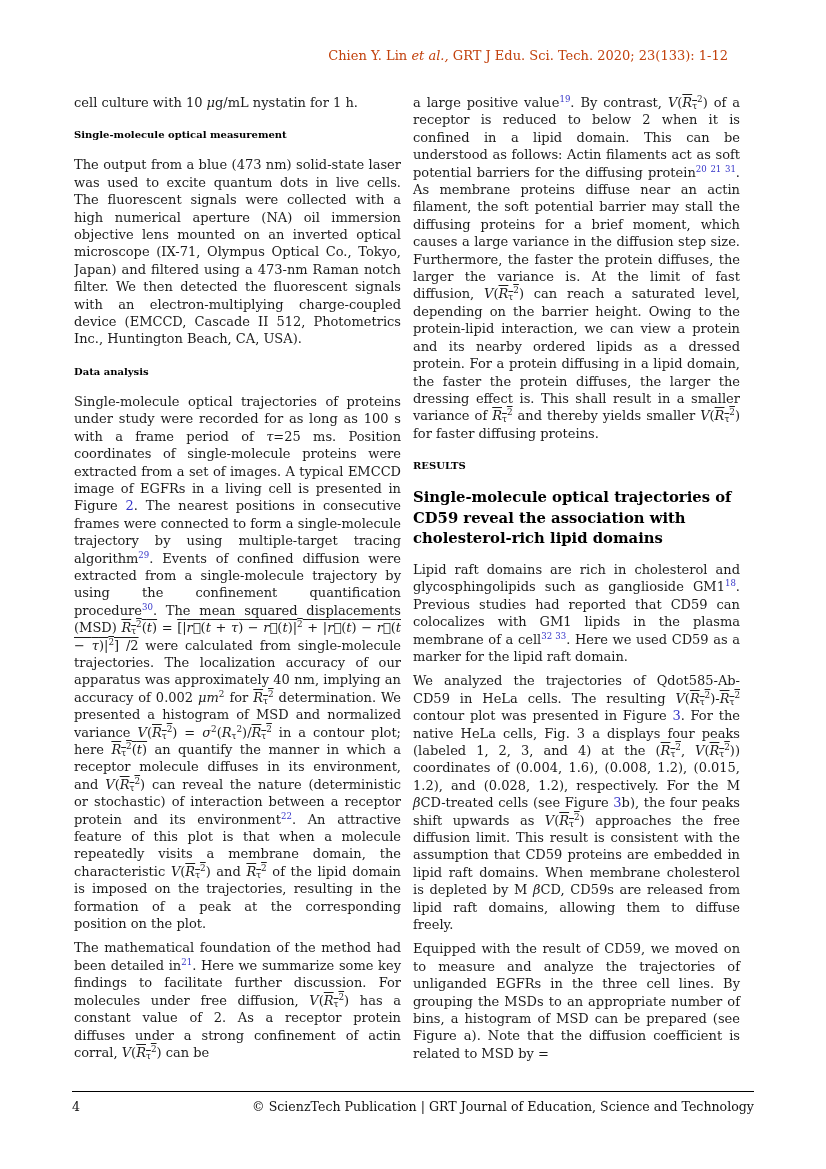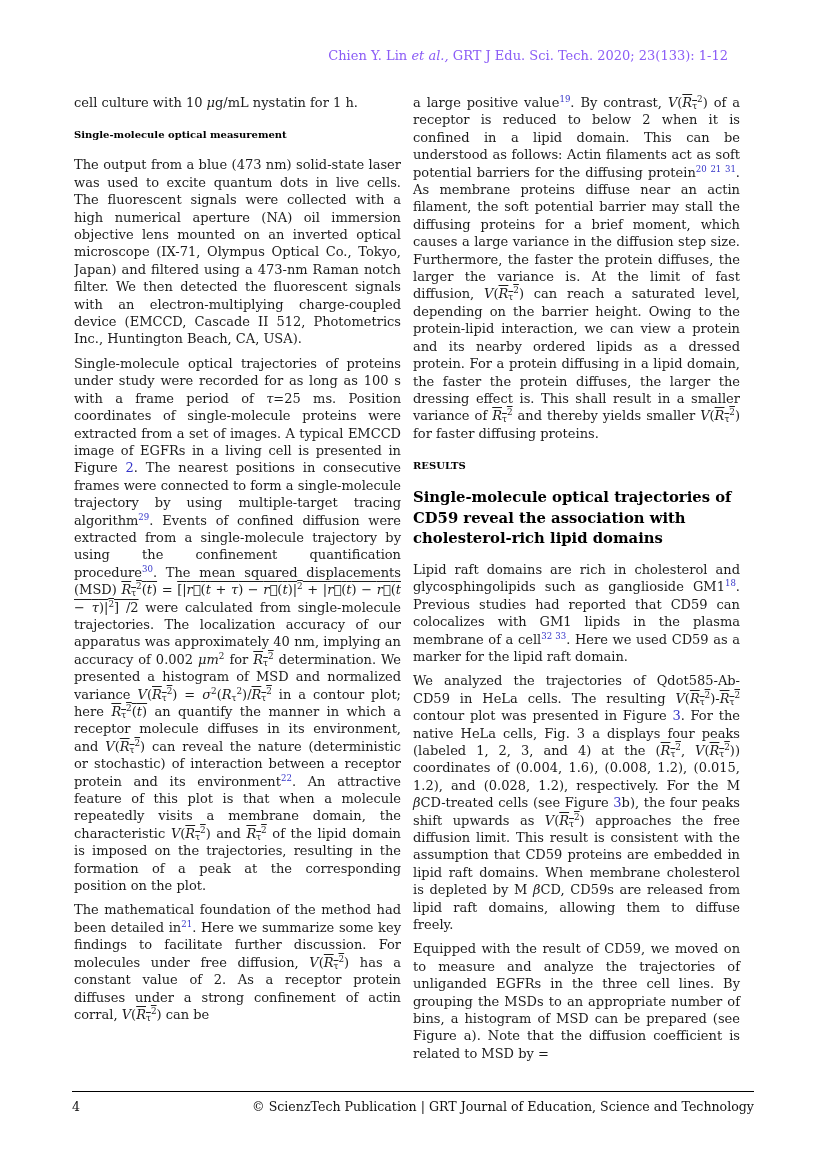--- a/index.html
+++ b/index.html
@@ -6,21 +6,21 @@
   .page{
     position:relative;
     width:826px;height:1169px;
     background:#ffffff;
     color:#1b1b1b;
     font-family:"DejaVu Serif", serif;
     overflow:hidden;
   }
   .running-header{
     position:absolute;top:48px;right:98px;
-    font-size:13px;line-height:16px;color:#8b5cf6;
+    font-size:13px;line-height:16px;color:#c2410c;
     white-space:nowrap;
   }
   .columns{
     position:absolute;top:94px;left:74px;
     width:680px;height:985px;
     display:flex;gap:12px;overflow:hidden;
   }
   .col{
     width:327px;
     font-size:13px;line-height:17.4px;
@@ -63,20 +63,21 @@
 <div class="page">
   <div class="running-header">
     <span>Chien Y. Lin <i>et al.,</i> GRT J Edu. Sci. Tech. 2020; 23(133): 1-12</span>
   </div>
 
   <div class="columns">
     <div class="col" id="col-left">
         <p>cell culture with 10 <i>μ</i>g/mL nystatin for 1 h.</p>
         <div class="h-sec">Single-molecule optical measurement</div>
         <p>The output from a blue (473 nm) solid-state laser was used to excite quantum dots in live cells. The fluorescent signals were collected with a high numerical aperture (NA) oil immersion objective lens mounted on an inverted optical microscope (IX-71, Olympus Optical Co., Tokyo, Japan) and filtered using a 473-nm Raman notch filter. We then detected the fluorescent signals with an electron-multiplying charge-coupled device (EMCCD, Cascade II 512, Photometrics Inc., Huntington Beach, CA, USA).</p>
+        <div class="h-sec">Data analysis</div>
         <p>Single-molecule optical trajectories of proteins under study were recorded for as long as 100 s with a frame period of <i>τ</i>=25 ms. Position coordinates of single-molecule proteins were extracted from a set of images. A typical EMCCD image of EGFRs in a living cell is presented in Figure <span class="fig">2</span>. The nearest positions in consecutive frames were connected to form a single-molecule trajectory by using multiple-target tracing algorithm<sup class="ref">29</sup>. Events of confined diffusion were extracted from a single-molecule trajectory by using the confinement quantification procedure<sup class="ref">30</sup>. The mean squared displacements (MSD) <span class="math"><span class="ov"><i>R</i><sub>τ</sub><sup>2</sup>(<i>t</i>)</span></span> = <span class="math"><span class="ov">[|<i>r⃗</i>(<i>t</i> + <i>τ</i>) − <i>r⃗</i>(<i>t</i>)|<sup>2</sup> + |<i>r⃗</i>(<i>t</i>) − <i>r⃗</i>(<i>t</i> − <i>τ</i>)|<sup>2</sup>] /2</span></span> were calculated from single-molecule trajectories. The localization accuracy of our apparatus was approximately 40 nm, implying an accuracy of 0.002 <span class="math"><i>μm</i><sup>2</sup></span> for <span class="math"><span class="ov"><i>R</i><sub>τ</sub><sup>2</sup></span></span> determination. We presented a histogram of MSD and normalized variance <span class="math"><i>V</i>(<span class="ov"><i>R</i><sub>τ</sub><sup>2</sup></span>)</span> = <span class="math"><i>σ</i><sup>2</sup>(<i>R</i><sub>τ</sub><sup>2</sup>)/<span class="ov"><i>R</i><sub>τ</sub><sup>2</sup></span></span> in a contour plot; here <span class="math"><span class="ov"><i>R</i><sub>τ</sub><sup>2</sup>(<i>t</i>)</span></span> an quantify the manner in which a receptor molecule diffuses in its environment, and <span class="math"><i>V</i>(<span class="ov"><i>R</i><sub>τ</sub><sup>2</sup></span>)</span> can reveal the nature (deterministic or stochastic) of interaction between a receptor protein and its environment<sup class="ref">22</sup>. An attractive feature of this plot is that when a molecule repeatedly visits a membrane domain, the characteristic <span class="math"><i>V</i>(<span class="ov"><i>R</i><sub>τ</sub><sup>2</sup></span>)</span> and <span class="math"><span class="ov"><i>R</i><sub>τ</sub><sup>2</sup></span></span> of the lipid domain is imposed on the trajectories, resulting in the formation of a peak at the corresponding position on the plot.</p>
         <p>The mathematical foundation of the method had been detailed in<sup class="ref">21</sup>. Here we summarize some key findings to facilitate further discussion. For molecules under free diffusion, <span class="math"><i>V</i>(<span class="ov"><i>R</i><sub>τ</sub><sup>2</sup></span>)</span> has a constant value of 2. As a receptor protein diffuses under a strong confinement of actin corral, <span class="math"><i>V</i>(<span class="ov"><i>R</i><sub>τ</sub><sup>2</sup></span>)</span> can be</p>
       </div>
     <div class="col" id="col-right">
         <p>a large positive value<sup class="ref">19</sup>. By contrast, <span class="math"><i>V</i>(<span class="ov"><i>R</i><sub>τ</sub><sup>2</sup></span>)</span> of a receptor is reduced to below 2 when it is confined in a lipid domain. This can be understood as follows: Actin filaments act as soft potential barriers for the diffusing protein<sup class="ref">20 21 31</sup>. As membrane proteins diffuse near an actin filament, the soft potential barrier may stall the diffusing proteins for a brief moment, which causes a large variance in the diffusion step size. Furthermore, the faster the protein diffuses, the larger the variance is. At the limit of fast diffusion, <span class="math"><i>V</i>(<span class="ov"><i>R</i><sub>τ</sub><sup>2</sup></span>)</span> can reach a saturated level, depending on the barrier height. Owing to the protein-lipid interaction, we can view a protein and its nearby ordered lipids as a dressed protein. For a protein diffusing in a lipid domain, the faster the protein diffuses, the larger the dressing effect is. This shall result in a smaller variance of <span class="math"><span class="ov"><i>R</i><sub>τ</sub><sup>2</sup></span></span> and thereby yields smaller <span class="math"><i>V</i>(<span class="ov"><i>R</i><sub>τ</sub><sup>2</sup></span>)</span> for faster diffusing proteins.</p>
         <div class="h-sec">RESULTS</div>
         <div class="h-sub">Single-molecule optical trajectories of CD59 reveal the association with cholesterol-rich lipid domains</div>
         <p>Lipid raft domains are rich in cholesterol and glycosphingolipids such as ganglioside GM1<sup class="ref">18</sup>. Previous studies had reported that CD59 can colocalizes with GM1 lipids in the plasma membrane of a cell<sup class="ref">32 33</sup>. Here we used CD59 as a marker for the lipid raft domain.</p>
         <p>We analyzed the trajectories of Qdot585-Ab-CD59 in HeLa cells. The resulting <span class="math"><i>V</i>(<span class="ov"><i>R</i><sub>τ</sub><sup>2</sup></span>)</span>-<span class="math"><span class="ov"><i>R</i><sub>τ</sub><sup>2</sup></span></span> contour plot was presented in Figure <span class="fig">3</span>. For the native HeLa cells, Fig. 3 a displays four peaks (labeled 1, 2, 3, and 4) at the (<span class="math"><span class="ov"><i>R</i><sub>τ</sub><sup>2</sup></span></span>, <span class="math"><i>V</i>(<span class="ov"><i>R</i><sub>τ</sub><sup>2</sup></span>)</span>) coordinates of (0.004, 1.6), (0.008, 1.2), (0.015, 1.2), and (0.028, 1.2), respectively. For the M <i>β</i>CD-treated cells (see Figure <span class="fig">3</span>b), the four peaks shift upwards as <span class="math"><i>V</i>(<span class="ov"><i>R</i><sub>τ</sub><sup>2</sup></span>)</span> approaches the free diffusion limit. This result is consistent with the assumption that CD59 proteins are embedded in lipid raft domains. When membrane cholesterol is depleted by M <i>β</i>CD, CD59s are released from lipid raft domains, allowing them to diffuse freely.</p>
         <p>Equipped with the result of CD59, we moved on to measure and analyze the trajectories of unliganded EGFRs in the three cell lines. By grouping the MSDs to an appropriate number of bins, a histogram of MSD can be prepared (see Figure a). Note that the diffusion coefficient is related to MSD by  =</p>

